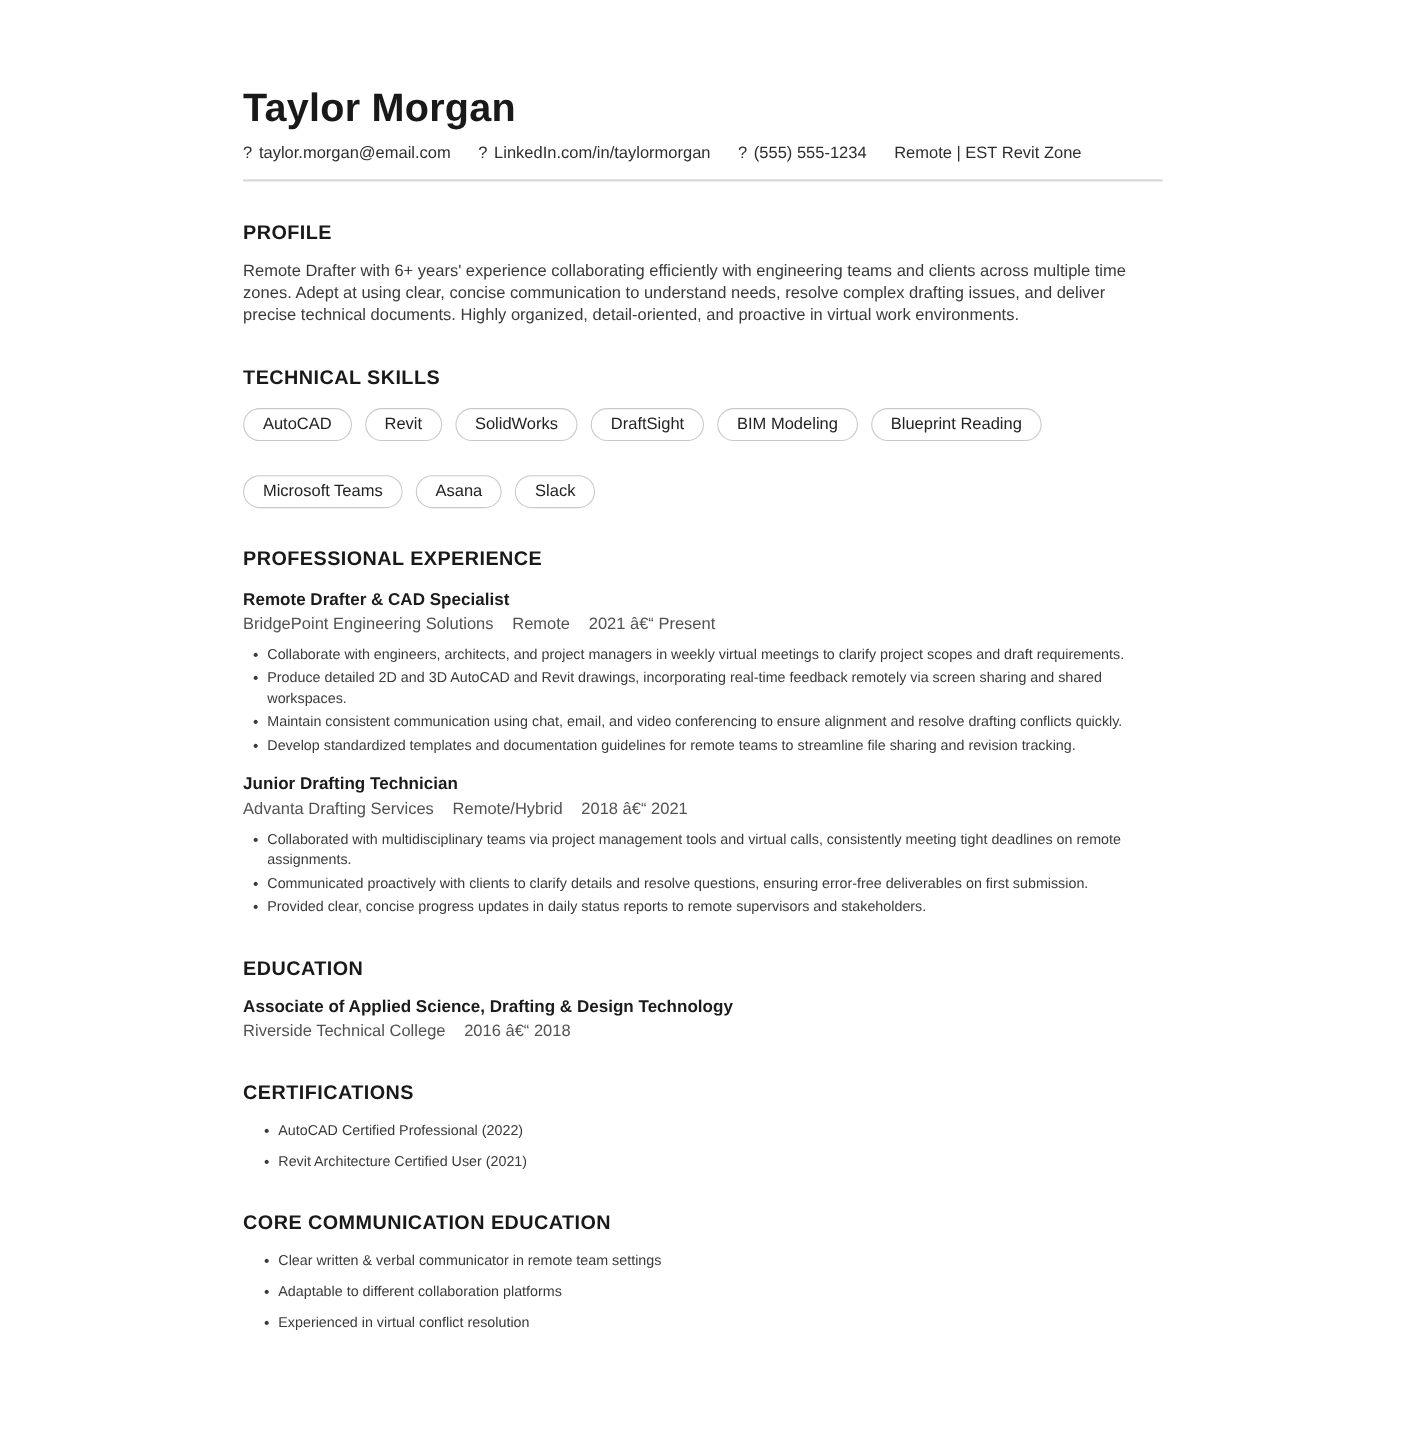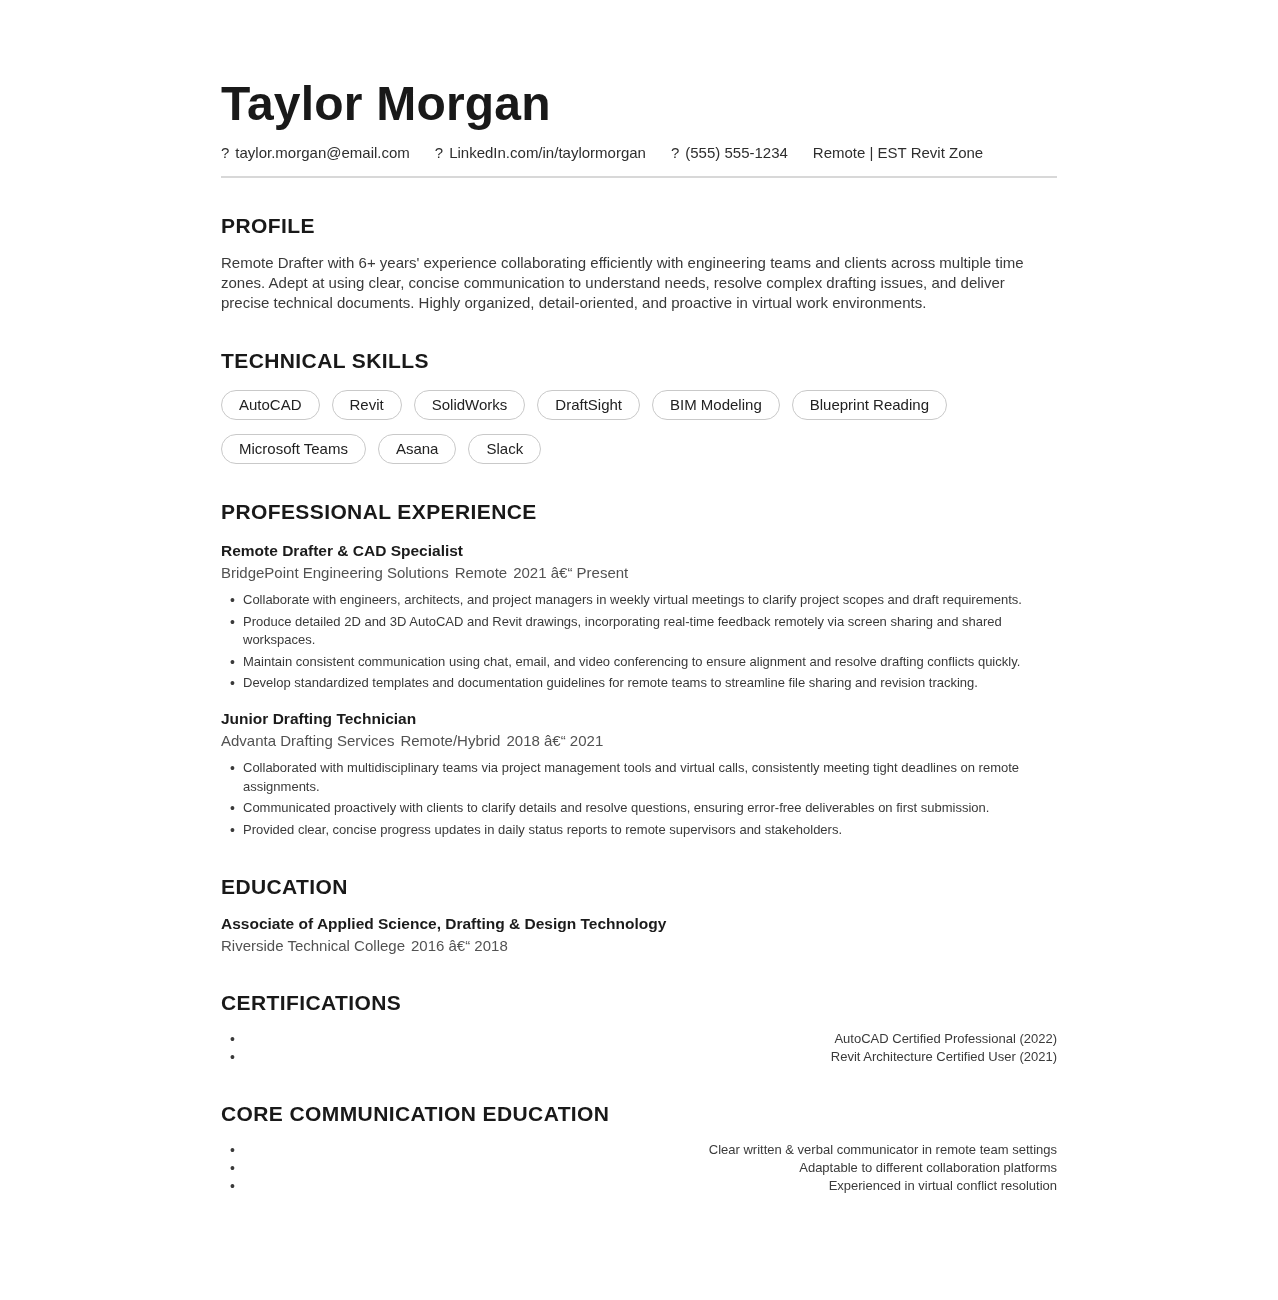--- a/index.html
+++ b/index.html
@@ -12,21 +12,21 @@
   }
   .page {
     width: 836px;
     margin: 0 auto;
     padding: 78px 0 90px;
     min-height: 1300px;
   }
 
   
   .name {
-    font-size: 48px;
+    font-size: 36px;
     font-weight: 700;
     color: #191919;
     margin: 0 0 13px;
     letter-spacing: 0.2px;
     line-height: 1.1;
   }
   .contacts {
     display: flex;
     align-items: baseline;
     gap: 25px;
@@ -37,38 +37,38 @@
   }
   .contact { display: inline-flex; gap: 6px; }
   .divider {
     border: none;
     border-top: 2px solid #d8d8d8;
     margin: 0;
   }
 
   
   .section-heading {
-    font-size: 21px;
+    font-size: 18px;
     font-weight: 700;
     color: #191919;
     letter-spacing: 0.4px;
     margin: 36px 0 15px;
   }
   .profile-text {
     font-size: 15px;
     line-height: 20px;
     margin: 0;
     color: #3a3a3a;
   }
 
   
   .pills {
     display: flex;
     flex-wrap: wrap;
-    gap: 14px 12px;
+    gap: 31px 12px;
     margin-top: 17px;
   }
   .pill {
     display: inline-block;
     border: 1px solid #c9c9c9;
     border-radius: 999px;
     padding: 5px 17px;
     font-size: 15px;
     line-height: 18px;
     color: #222222;
@@ -80,21 +80,21 @@
   .job + .job { margin-top: 16px; }
   .job-title, .degree {
     font-size: 15.5px;
     font-weight: 700;
     color: #1b1b1b;
     margin: 0 0 4px;
     line-height: 1.25;
   }
   .meta-row {
     display: flex;
-    gap: 6px;
+    gap: 17px;
     font-size: 15px;
     color: #525252;
     margin: 0 0 9px;
     line-height: 1.2;
   }
   .edu-block { margin-top: 3px; }
   .edu-block .meta-row { margin-bottom: 0; }
 
   
   ul.bullets {
@@ -110,21 +110,21 @@
     color: #3a3a3a;
   }
   ul.bullets li::before {
     content: "\2022";
     position: absolute;
     left: -13px;
     top: 0;
     font-size: 14px;
     color: #3a3a3a;
   }
-  ul.bullets.tight li { line-height: 18px; margin: 0; text-align: right; }
+  ul.bullets.tight li { line-height: 18px; margin: 10px; }
 </style>
 </head>
 <body>
 
 <div class="page">
 
   <header>
     <h1 class="name">Taylor Morgan</h1>
     <div class="contacts">
       <span class="contact">

